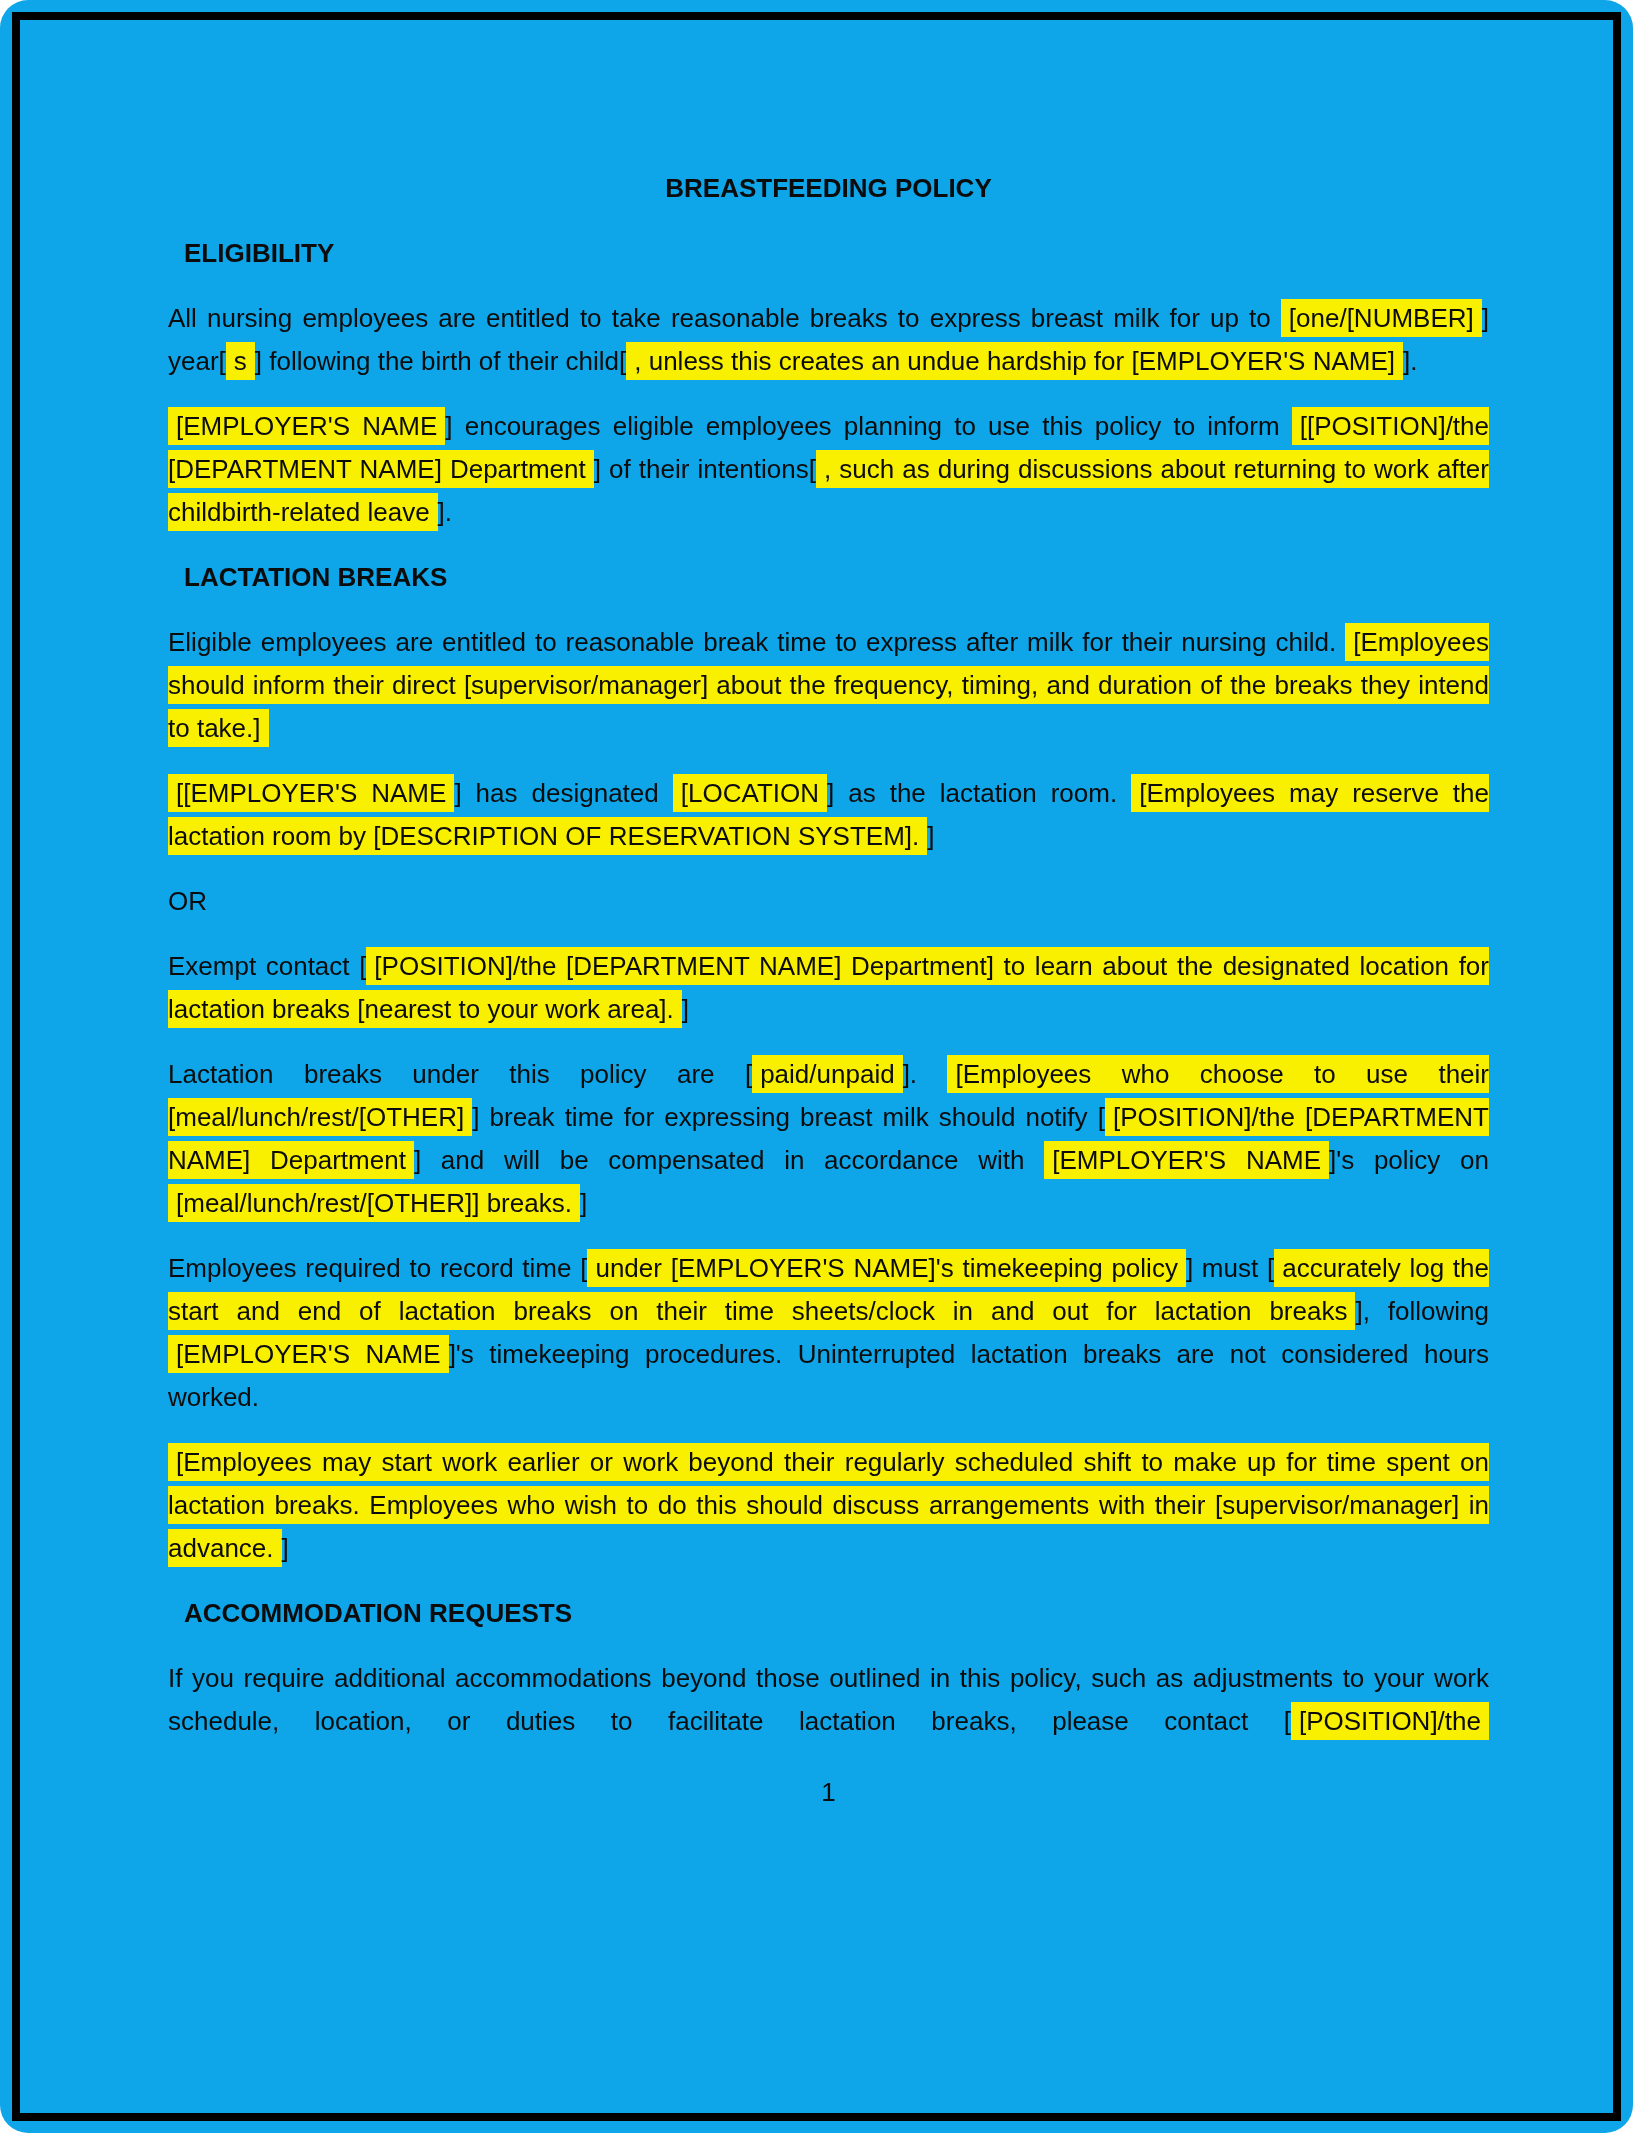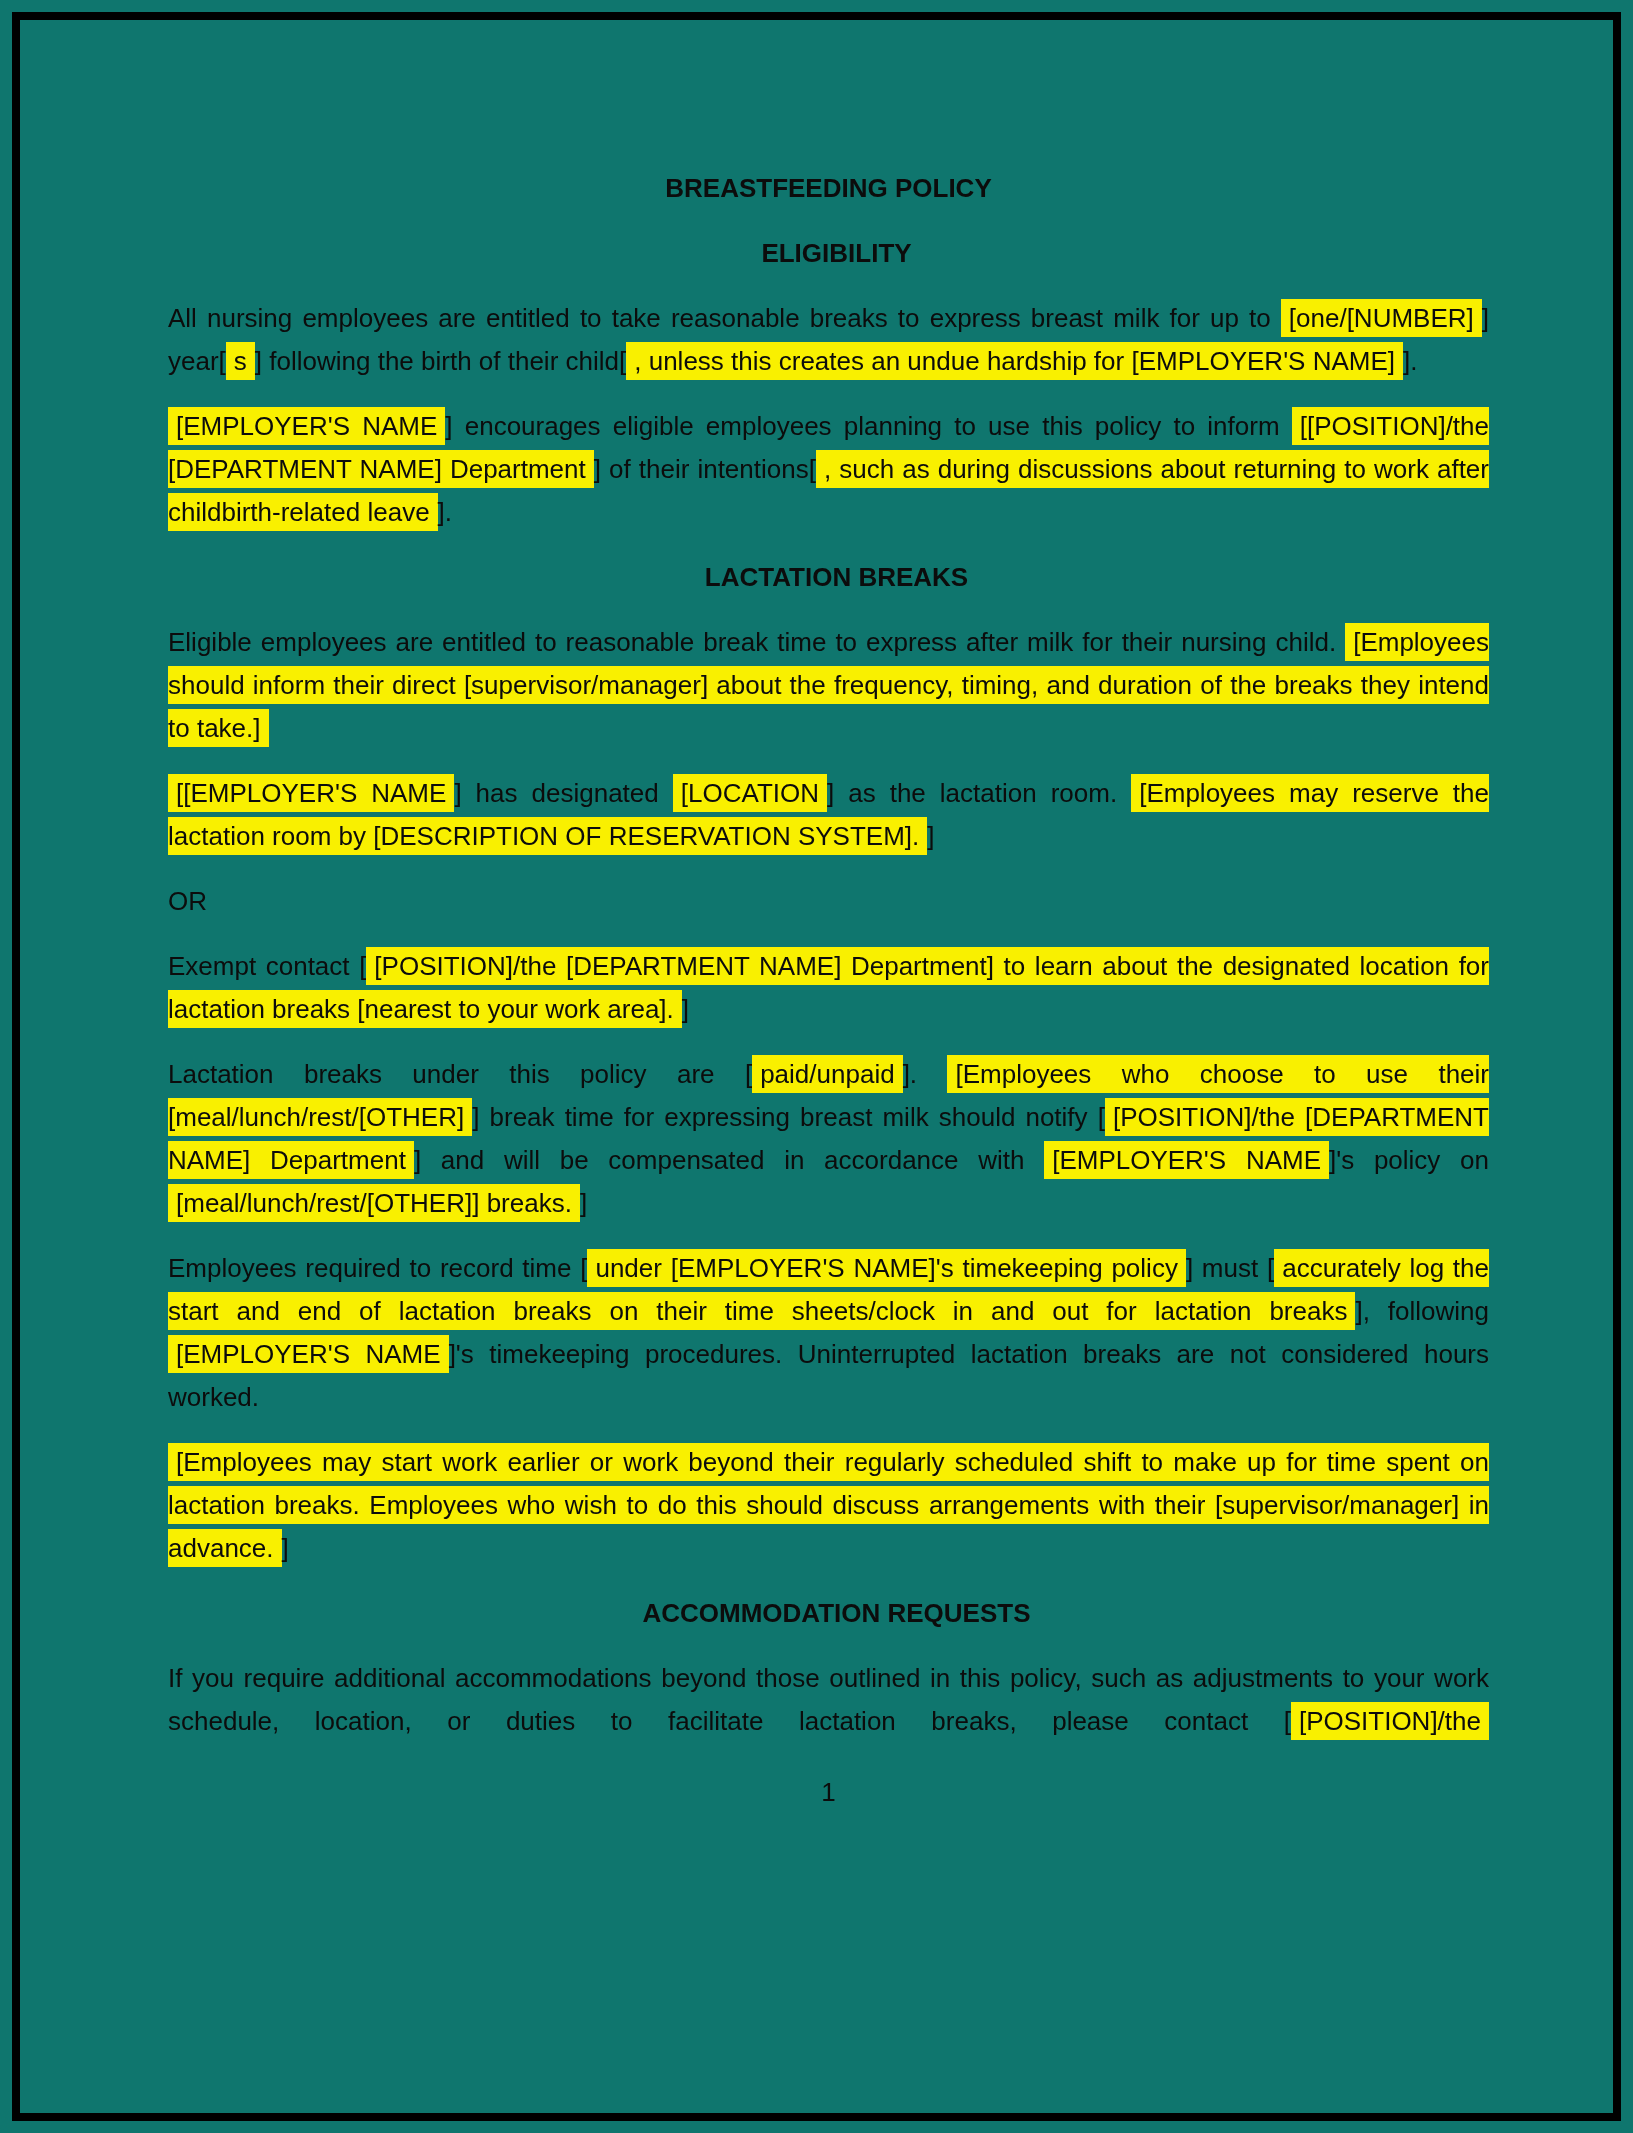--- a/index.html
+++ b/index.html
@@ -11,21 +11,22 @@
     width: 1633px;
     height: 2133px;
     position: relative;
     font-family: "Liberation Sans", "DejaVu Sans", sans-serif;
   }
   .page {
     position: absolute;
     left: 0; top: 0;
     width: 1633px;
     height: 2133px;
-    background: #0f766e;
+    background: #0ea5e9;
+    border-radius: 28px;
   }
   .frame {
     position: absolute;
     left: 12px; top: 12px; right: 12px; bottom: 12px;
     border: 8px solid var(--frame, #000000);
     box-sizing: border-box;
     overflow: hidden;
   }
   .content {
     position: absolute;
@@ -36,21 +37,21 @@
     line-height: 43px;
     text-align: justify;
   }
   .title {
     text-align: center;
     font-weight: bold;
     margin: 0 0 22px 0;
   }
   .heading {
     font-weight: bold;
-    text-align: center;
+    text-align: left;
     margin: 0 0 22px 16px;
   }
   p.para {
     margin: 0 0 22px 0;
   }
   p.para.cont {
     text-align-last: justify;
   }
   .hl {
     background: var(--hl, #f9f000);

